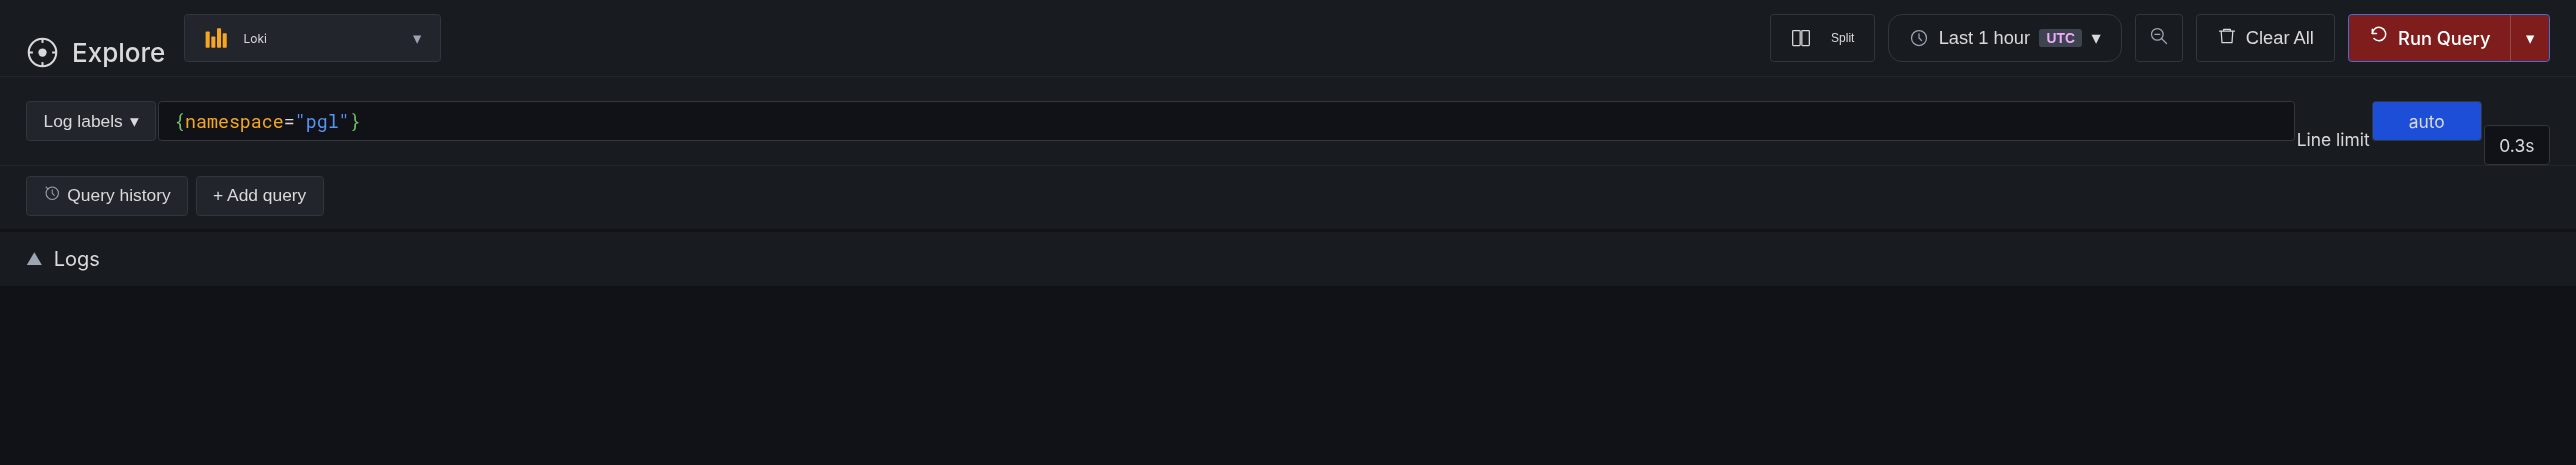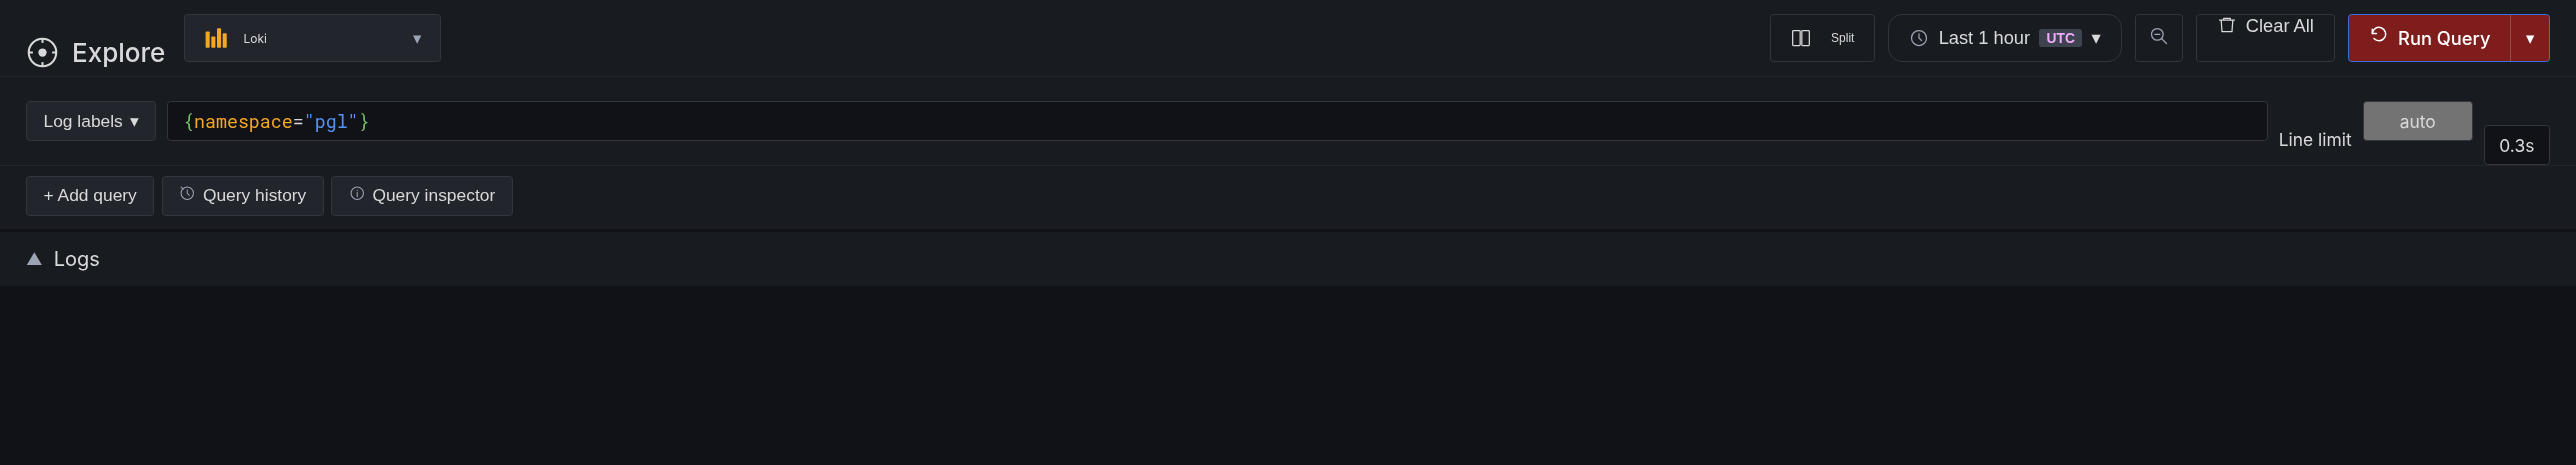--- a/index.html
+++ b/index.html
@@ -128,20 +128,21 @@
       border-radius: 3.7px;
       cursor: pointer;
       background-color: transparent;
       border: 0.9px solid #33373d;
       color: #9da5b4;
       font-size: 20px;
     }
 
     .clear-all-btn {
       display: flex;
+      align-items: center;
       gap: 9.2px;
       height: 48px;
       padding: 0 20px;
       border-radius: 3.7px;
       font-size: 18.3px;
       cursor: pointer;
       background-color: transparent;
       border: 0.9px solid #33373d;
       color: #d8d9da;
     }
@@ -185,21 +186,21 @@
     
     .query-editor-area {
       background-color: #181b1f;
       padding: 14.7px 26px;
       border-bottom: 0.9px solid #22252b;
     }
 
     .query-row {
       display: flex;
       align-items: center;
-      gap: 11px;
+      gap: 2px;
       height: 59px;
     }
 
     .log-labels-btn {
       display: flex;
       align-items: center;
       gap: 7.3px;
       padding: 0 16.5px;
       height: 40px;
       background-color: #22252b;
@@ -247,21 +248,21 @@
     .line-limit-label {
       font-size: 17.4px;
       color: #d8d9da;
       white-space: nowrap;
       margin-top: 36px;
     }
 
     .line-limit-input {
       width: 110px;
       height: 40px;
-      background-color: #737373;
+      background-color: #1d4ed8;
       border: 0.9px solid #33373d;
       border-radius: 3.7px;
       color: #d8d9da;
       font-size: 17.4px;
       text-align: center;
       display: flex;
       align-items: center;
       justify-content: center;
     }
 
@@ -458,44 +459,34 @@
     </div>
 
     <div class="query-time-badge">
       <span>0.3s</span>
     </div>
   </div>
 </div>
 
 <div class="query-toolbar">
   <button class="toolbar-btn">
-    <span>+ Add query</span>
-  </button>
-
-  <button class="toolbar-btn">
     <span class="icon">
       <svg width="16.5" height="16.5" viewBox="0 0 24 24" fill="none">
         <circle cx="12" cy="12" r="9" stroke="#9da5b4" stroke-width="1.5" fill="none"></circle>
         <path d="M12 7v5l3 3" stroke="#9da5b4" stroke-width="1.5" stroke-linecap="round"></path>
         <path d="M3 3l3 3" stroke="#9da5b4" stroke-width="1.5" stroke-linecap="round"></path>
       </svg>
     </span>
     <span>Query history</span>
   </button>
 
   <button class="toolbar-btn">
-    <span class="icon">
-      <svg width="16.5" height="16.5" viewBox="0 0 24 24" fill="none">
-        <circle cx="12" cy="12" r="9" stroke="#9da5b4" stroke-width="1.5" fill="none"></circle>
-        <line x1="12" y1="11" x2="12" y2="17" stroke="#9da5b4" stroke-width="1.5" stroke-linecap="round"></line>
-        <circle cx="12" cy="8" r="0.5" fill="#9da5b4" stroke="#9da5b4" stroke-width="1"></circle>
-      </svg>
-    </span>
-    <span>Query inspector</span>
+    <span>+ Add query</span>
   </button>
+
 </div>
 
 <div class="separator"></div>
 
 <div class="logs-section">
   <span class="logs-chevron">▲</span>
   <span class="logs-title">Logs</span>
 </div>
 
 

